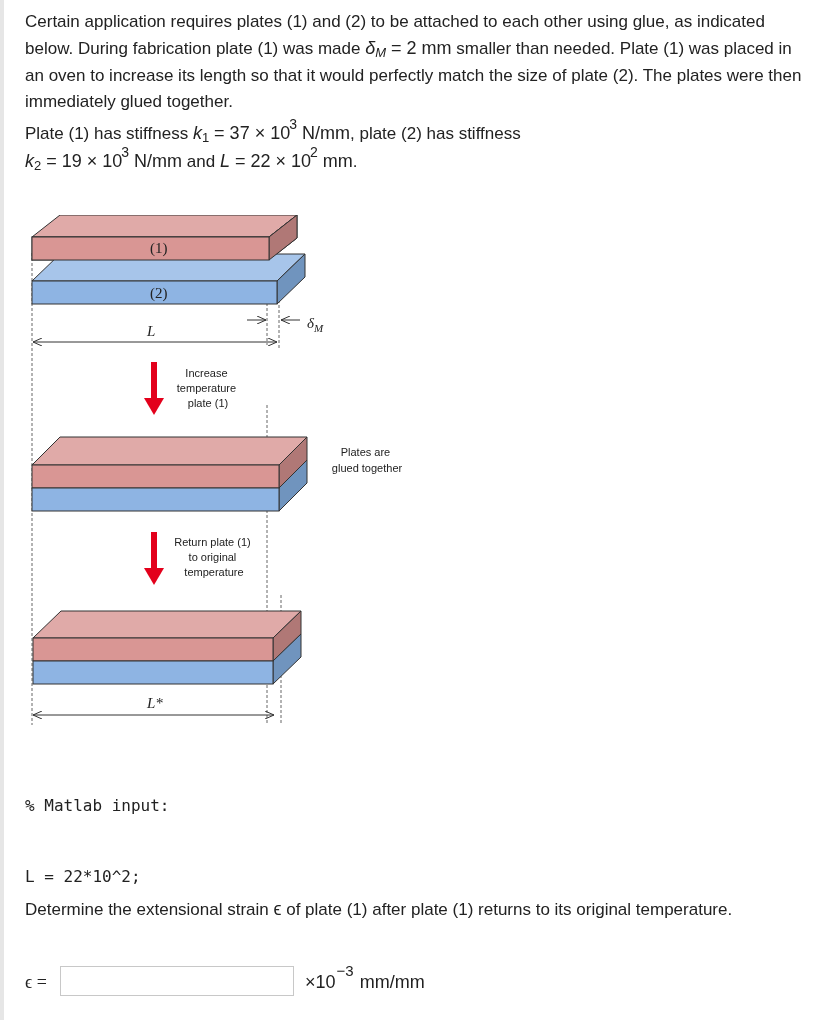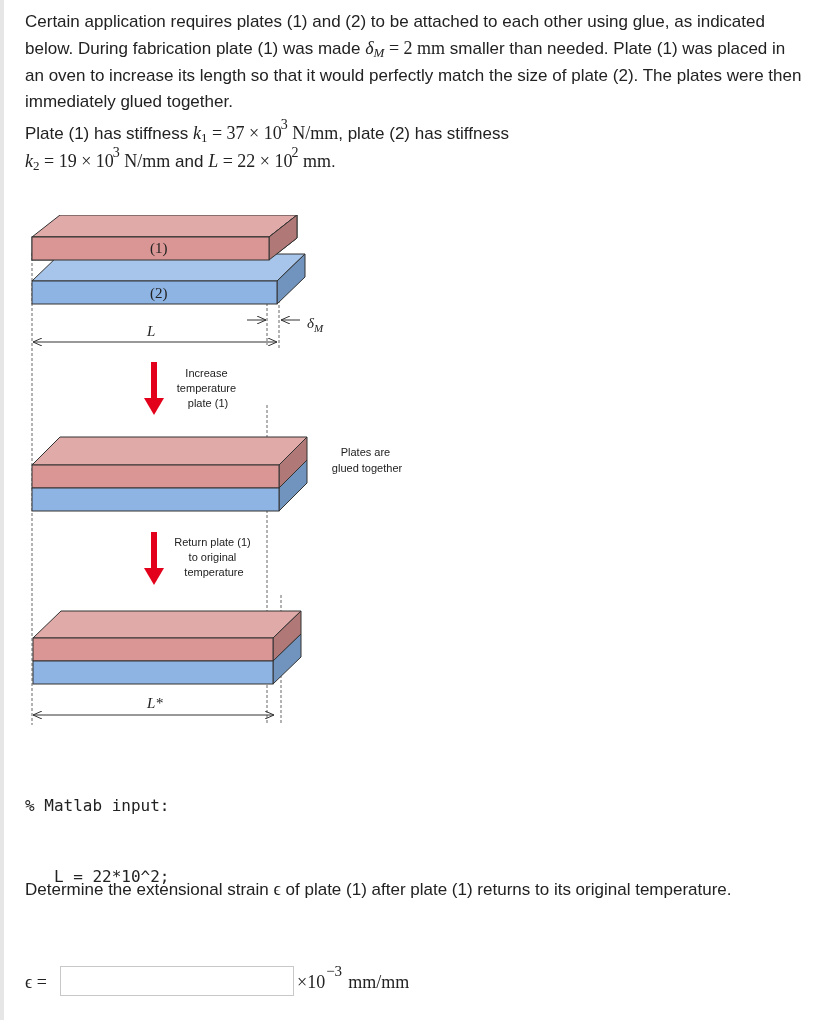--- a/index.html
+++ b/index.html
@@ -2,33 +2,33 @@
 <html><head>
 <meta charset="utf-8">
 <style>
   html, body { margin: 0; padding: 0; background: #ffffff; }
   body { width: 816px; height: 1020px; position: relative; overflow: hidden; }
   .left-rule { position: absolute; left: 0; top: 0; width: 4px; height: 1020px; background: #e6e6e6; }
   .content { position: absolute; left: 25px; top: 0; width: 780px; font-family: "Liberation Sans", "DejaVu Sans", sans-serif; font-size: 17px; color: #222; }
   .para { position: absolute; left: 0; line-height: 26px; }
   .p1 { top: 9px; width: 780px; }
   .p2 { top: 120px; width: 780px; }
-  .math { font-family: Liberation Serif, serif; font-size: 18px; }
+  .math { font-family: Liberation Sans, sans-serif; font-size: 18px; }
   .mi { font-style: italic; }
   .sup { position: relative; top: -10px; font-size: 14px; margin-left: -1px; }
   .sub { font-size: 13px; position: relative; top: 3px; }
   .diagram { position: absolute; left: 0; top: 215px; width: 420px; height: 520px; }
   .diagram svg { display: block; }
   .code { position: absolute; left: 0; top: 747px; font-family: "DejaVu Sans Mono", "Liberation Mono", monospace; font-size: 16px; line-height: 23.5px; color: #222; white-space: pre; }
-  .code div { height: 23.5px; text-align: right; }
-  .question { position: absolute; left: 0; top: 876px; width: 760px; line-height: 26px; }
+  .code div { height: 23.5px; }
+  .question { position: absolute; left: 0; top: 896px; width: 760px; line-height: 26px; }
   .answer-row { position: absolute; left: 0; top: 966px; height: 34px; width: 600px; }
   .eps-label { position: absolute; left: 0; top: 6px; font-family: "Liberation Serif", "DejaVu Serif", serif; font-size: 18px; }
   .answer-input { position: absolute; left: 35px; top: 0; width: 234px; height: 30px; border: 1px solid #c8c8c8; background: #fff; padding: 0 6px; box-sizing: border-box; font-size: 16px; font-family: "Liberation Sans", sans-serif; outline: none; }
-  .unit { position: absolute; left: 272px; top: 6px; font-family: Liberation Serif, serif; font-size: 18px; white-space: nowrap; }
+  .unit { position: absolute; left: 280px; top: 6px; font-family: Liberation Sans, sans-serif; font-size: 18px; white-space: nowrap; }
   .unit .sup { top: -12px; font-size: 15px; margin-left: 1px; margin-right: 6px; }
   .dlabel { font-family: "Liberation Sans", "DejaVu Sans", sans-serif; font-size: 11px; fill: #222; }
   .plabel { font-family: "Liberation Serif", "DejaVu Serif", serif; font-size: 15px; fill: #222; }
   .italic { font-style: italic; }
 </style>
 </head>
 <body>
 
 <div class="left-rule"></div>
 

